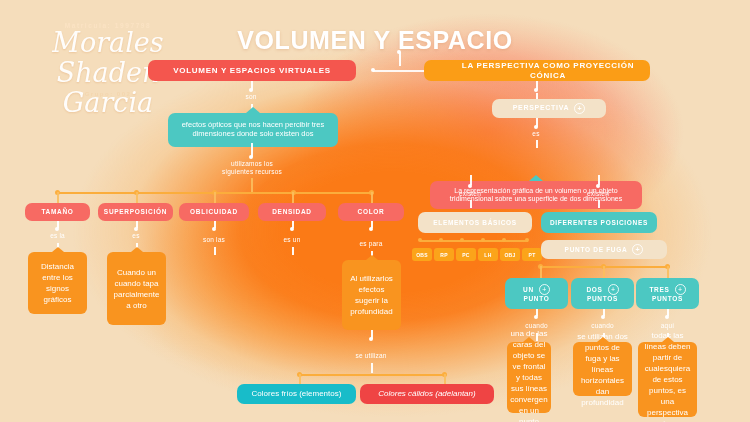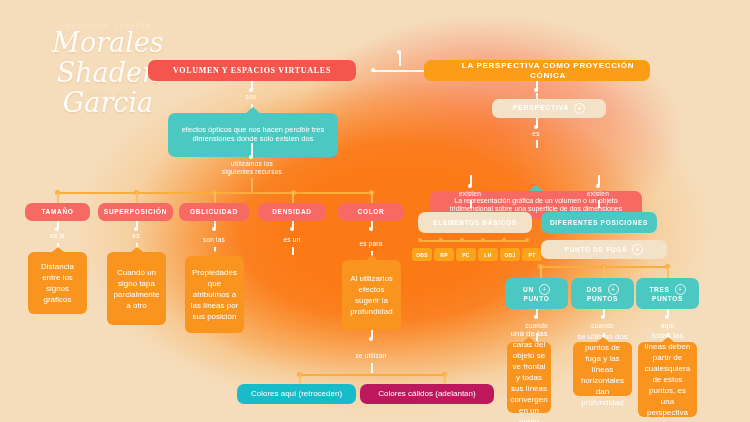--- a/index.html
+++ b/index.html
@@ -65,21 +65,21 @@
   
   .pill{
     border-radius:7px;display:flex;align-items:center;justify-content:center;
     text-align:center;color:#fff;line-height:1.18;padding:4px 6px;
   }
   .pill.red{background:#f4564e;}
   .pill.redsoft{background:#f76a63;}
   .pill.amber{background:#fb9d16;}
   .pill.teal{background:#4cc8c2;}
   .pill.cream{background:#f3e2c8;color:#fff;}
-  .pill.crimson{background:#be185d;}
+  .pill.crimson{background:#ef4444;font-style:italic;}
   .pill.cyan{background:#18bcc9;}
 
   .bold-cap{font-weight:700;letter-spacing:.7px;}
 
   
   .notch{position:relative;}
   .notch::before{
     content:"";position:absolute;left:50%;top:-5px;margin-left:-6px;
     border-left:6px solid transparent;border-right:6px solid transparent;
     border-bottom:5px solid #f9941f;
@@ -143,37 +143,38 @@
   <div class="bg-glow"></div>
   <div class="bg-soft"></div>
 
   <div class="matricula">Matricula: 1997798</div>
   <div class="signature">
     <div>Morales</div>
     <div>Shaden Garcia</div>
   </div>
   <div class="grupo">Grupo: 002</div>
 
+  <div class="title-main">VOLUMEN Y ESPACIO</div>
 
   <div class="prong">
     <div class="vline white" style="left:399px;top:52px;height:14px;"></div>
     <div class="hline white" style="left:373px;top:70px;width:53px;"></div>
     <div class="dot" style="left:397px;top:50px;"></div>
     <div class="dot" style="left:371px;top:68px;"></div>
     <div class="dot" style="left:424px;top:68px;"></div>
   </div>
 
-  <div class="node pill red bold-cap" style="left:148px;top:60px;width:208px;height:21px;font-size:8px;font-family:Liberation Serif, serif;">VOLUMEN Y ESPACIOS VIRTUALES</div>
+  <div class="node pill red bold-cap" style="left:148px;top:60px;width:208px;height:21px;font-size:8px;">VOLUMEN Y ESPACIOS VIRTUALES</div>
 
   <div class="vline" style="left:251px;top:81px;height:9px;"></div>
   <div class="dot" style="left:249px;top:88px;"></div>
   <div class="conn-label" style="left:211px;top:93px;width:80px;">son</div>
   <div class="vline" style="left:251px;top:104px;height:9px;"></div>
 
-  <div class="node pill teal tail-up" style="left:168px;top:113px;width:170px;height:44px;font-size:7.5px;">efectos ópticos que nos hacen percibir tres dimensiones donde solo existen dos</div>
+  <div class="node pill teal tail-up" style="left:168px;top:113px;width:170px;height:34px;font-size:7.5px;">efectos ópticos que nos hacen percibir tres dimensiones donde solo existen dos</div>
 
   <div class="vline" style="left:251px;top:143px;height:14px;"></div>
   <div class="dot" style="left:249px;top:155px;"></div>
   <div class="conn-label two" style="left:196px;top:160px;width:112px;">
     <div>utilizamos los</div>
     <div>siguientes recursos</div>
   </div>
   <div class="vline amber" style="left:251px;top:178px;height:14px;"></div>
 
   <div class="hline" style="left:58px;top:192px;width:316px;"></div>
@@ -193,28 +194,27 @@
   <div class="dot" style="left:55px;top:227px;"></div>
   <div class="conn-label" style="left:25px;top:232px;width:65px;">es la</div>
   <div class="vline" style="left:57px;top:243px;height:8px;"></div>
   <div class="leafcard notch" style="position:absolute;left:28px;top:252px;width:59px;height:62px;">Distancia entre los signos gráficos</div>
 
   <div class="node pill redsoft bold-cap" style="left:98px;top:203px;width:75px;height:18px;font-size:6.5px;">SUPERPOSICIÓN</div>
   <div class="vline" style="left:136px;top:221px;height:7px;"></div>
   <div class="dot" style="left:134px;top:227px;"></div>
   <div class="conn-label" style="left:100px;top:232px;width:72px;">es</div>
   <div class="vline" style="left:136px;top:243px;height:8px;"></div>
-  <div class="leafcard notch" style="position:absolute;left:107px;top:252px;width:59px;height:73px;">Cuando un signo tapa parcialmente a otro</div>
+  <div class="leafcard notch" style="position:absolute;left:107px;top:252px;width:59px;height:73px;">Cuando un cuando tapa parcialmente a otro</div>
 
   <div class="node pill redsoft bold-cap" style="left:179px;top:203px;width:70px;height:18px;font-size:6.5px;">OBLICUIDAD</div>
   <div class="vline" style="left:214px;top:221px;height:7px;"></div>
   <div class="dot" style="left:212px;top:227px;"></div>
   <div class="conn-label" style="left:179px;top:236px;width:70px;">son las</div>
   <div class="vline" style="left:214px;top:247px;height:8px;"></div>
-  <div class="leafcard notch" style="position:absolute;left:185px;top:256px;width:59px;height:77px;">Propiedades que atribuimos a las líneas por sus posición</div>
 
   <div class="node pill redsoft bold-cap" style="left:258px;top:203px;width:68px;height:18px;font-size:6.5px;">DENSIDAD</div>
   <div class="vline" style="left:292px;top:221px;height:7px;"></div>
   <div class="dot" style="left:290px;top:227px;"></div>
   <div class="conn-label" style="left:258px;top:236px;width:68px;">es un</div>
   <div class="vline" style="left:292px;top:247px;height:8px;"></div>
 
   <div class="node pill redsoft bold-cap" style="left:338px;top:203px;width:66px;height:18px;font-size:6.5px;">COLOR</div>
   <div class="vline" style="left:371px;top:221px;height:7px;"></div>
   <div class="dot" style="left:369px;top:227px;"></div>
@@ -226,21 +226,21 @@
   <div class="dot" style="left:369px;top:337px;"></div>
   <div class="conn-label" style="left:336px;top:352px;width:70px;">se utilizan</div>
   <div class="vline" style="left:371px;top:363px;height:10px;"></div>
 
   <div class="hline" style="left:300px;top:374px;width:145px;"></div>
   <div class="dot amber big" style="left:297px;top:372px;"></div>
   <div class="dot amber big" style="left:442px;top:372px;"></div>
   <div class="vline amber" style="left:299px;top:374px;height:10px;"></div>
   <div class="vline amber" style="left:444px;top:374px;height:10px;"></div>
 
-  <div class="node pill cyan" style="left:237px;top:384px;width:119px;height:20px;font-size:8px;">Colores aquí (retroceden)</div>
+  <div class="node pill cyan" style="left:237px;top:384px;width:119px;height:20px;font-size:8px;">Colores fríos (elementos)</div>
   <div class="node pill crimson" style="left:360px;top:384px;width:134px;height:20px;font-size:8px;">Colores cálidos (adelantan)</div>
 
   <div class="node pill amber bold-cap" style="left:424px;top:60px;width:226px;height:21px;font-size:8px;padding-left:28px;">LA PERSPECTIVA COMO PROYECCIÓN CÓNICA</div>
 
   <div class="vline" style="left:536px;top:81px;height:9px;"></div>
   <div class="dot" style="left:534px;top:88px;"></div>
   <div class="vline" style="left:536px;top:93px;height:9px;"></div>
 
   <div class="node pill cream bold-cap" style="left:492px;top:99px;width:114px;height:19px;font-size:7px;color:#fff;">
     <span>PERSPECTIVA</span>

